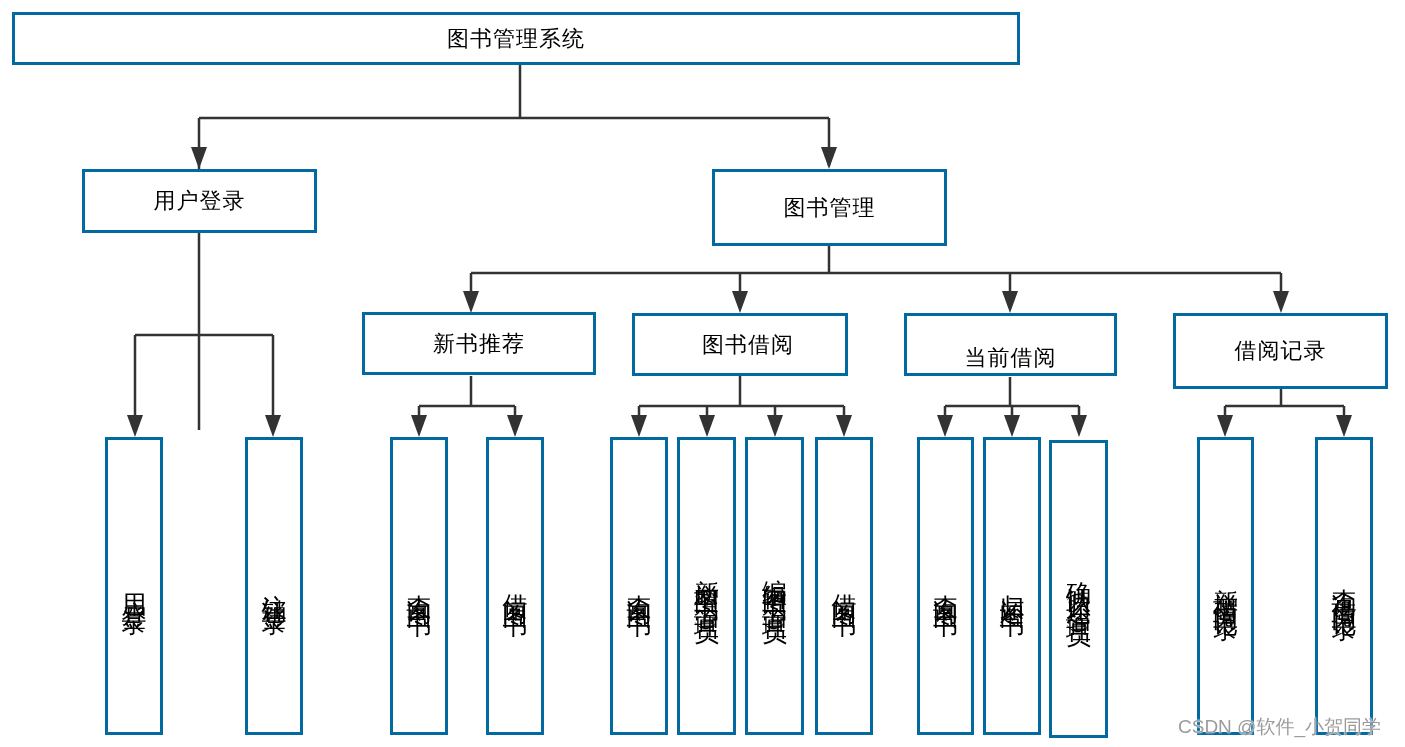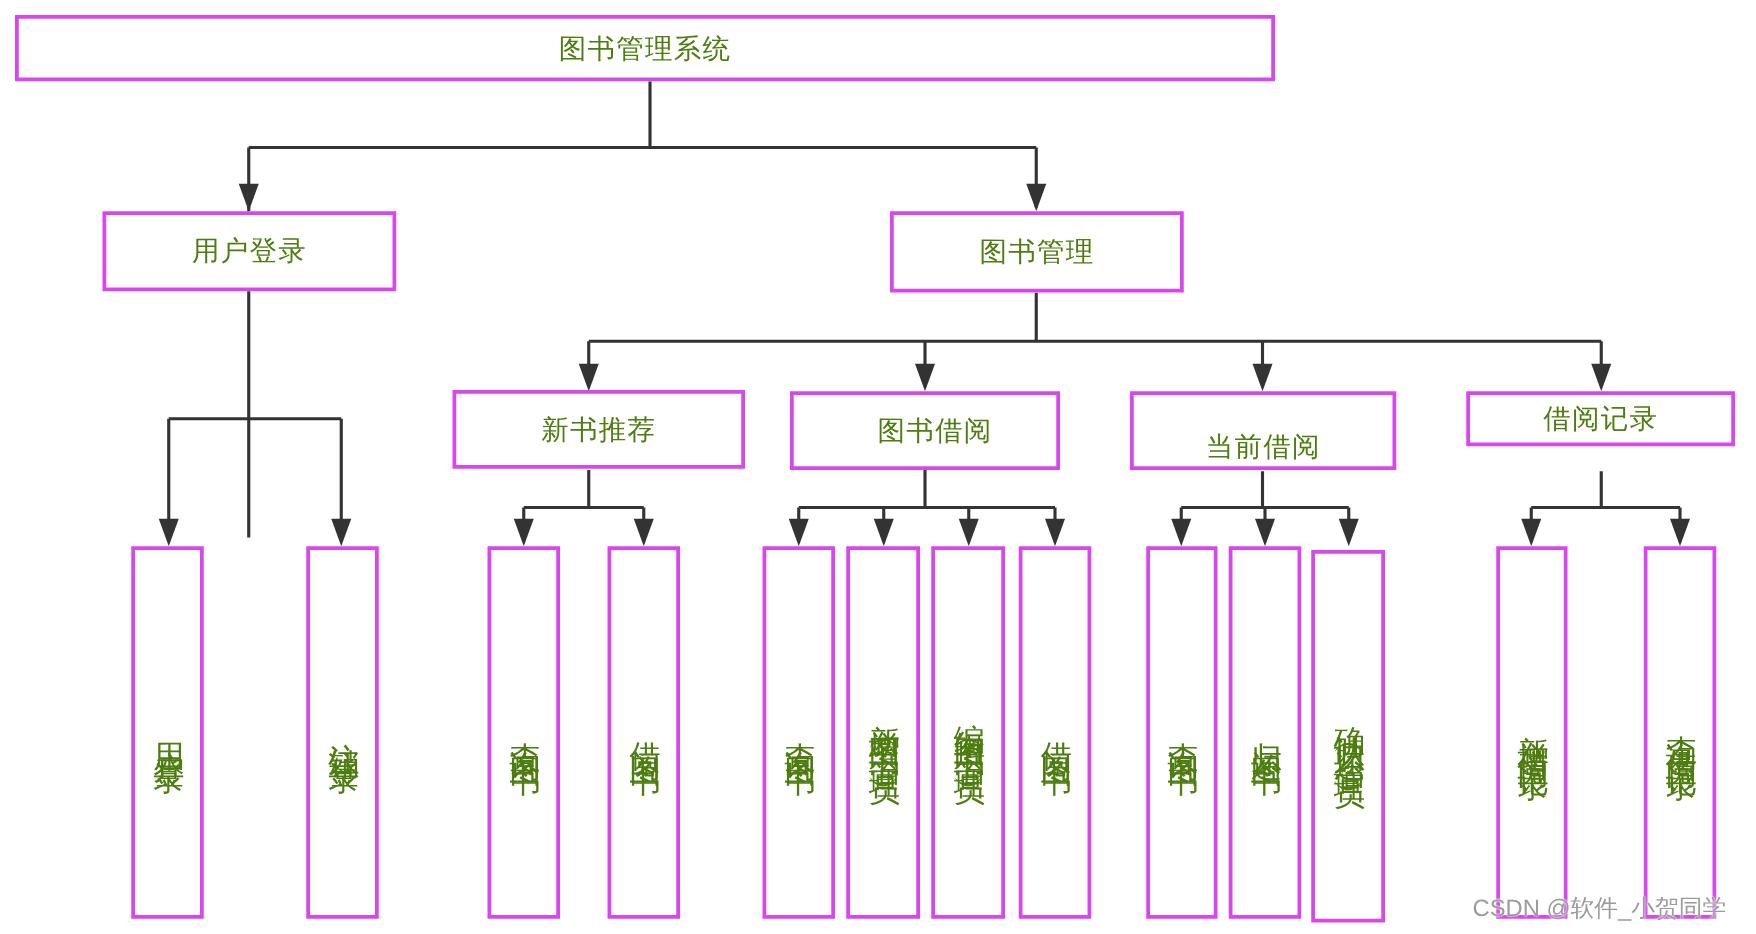--- a/index.html
+++ b/index.html
@@ -2,22 +2,22 @@
 <html><head>
 <meta charset="utf-8">
 <style>
   html,body{margin:0;padding:0;background:#ffffff;}
   #stage{
     position:relative;width:1405px;height:747px;background:#ffffff;
     font-family:"Liberation Sans",sans-serif;overflow:hidden;
   }
   #wires{position:absolute;left:0;top:0;z-index:1;}
   .box{
-    position:absolute;box-sizing:border-box;border:3px solid #d946ef;
-    background:#ffffff;color:#4d7c0f;display:flex;align-items:center;
+    position:absolute;box-sizing:border-box;border:3px solid #0369a1;
+    background:#ffffff;color:#000000;display:flex;align-items:center;
     justify-content:center;z-index:2;
   }
   .hbox{font-size:22px;letter-spacing:1px;white-space:nowrap;}
   .vbox{
     writing-mode:vertical-rl;text-orientation:mixed;
     font-size:25px;line-height:1;letter-spacing:6px;white-space:nowrap;
   }
   .root{font-size:22px;}
   .watermark{
     position:absolute;left:1178px;top:714px;z-index:3;
@@ -66,34 +66,34 @@
     </g>
   </svg>
 
   <div class="box hbox root" style="left:12px;top:12px;width:1008px;height:53px;">
     <span>图书管理系统</span>
   </div>
 
   <div class="box hbox" style="left:82px;top:169px;width:235px;height:64px;">
     <span>用户登录</span>
   </div>
-  <div class="box hbox" style="left:712px;top:169px;width:235px;height:65px;">
+  <div class="box hbox" style="left:712px;top:169px;width:235px;height:77px;">
     <span>图书管理</span>
   </div>
 
   <div class="box hbox" style="left:362px;top:312px;width:234px;height:63px;">
     <span>新书推荐</span>
   </div>
   <div class="box hbox" style="left:632px;top:313px;width:216px;height:63px;padding-left:16px;">
     <span>图书借阅</span>
   </div>
   <div class="box hbox" style="left:904px;top:313px;width:213px;height:63px;align-items:flex-end;">
     <span>当前借阅</span>
   </div>
-  <div class="box hbox" style="left:1173px;top:313px;width:215px;height:44px;">
+  <div class="box hbox" style="left:1173px;top:313px;width:215px;height:76px;">
     <span>借阅记录</span>
   </div>
 
   <div class="box vbox" style="left:105px;top:437px;width:58px;height:298px;">
     <span>用户登录</span>
   </div>
   <div class="box vbox" style="left:245px;top:437px;width:58px;height:298px;">
     <span>注销登录</span>
   </div>
 

